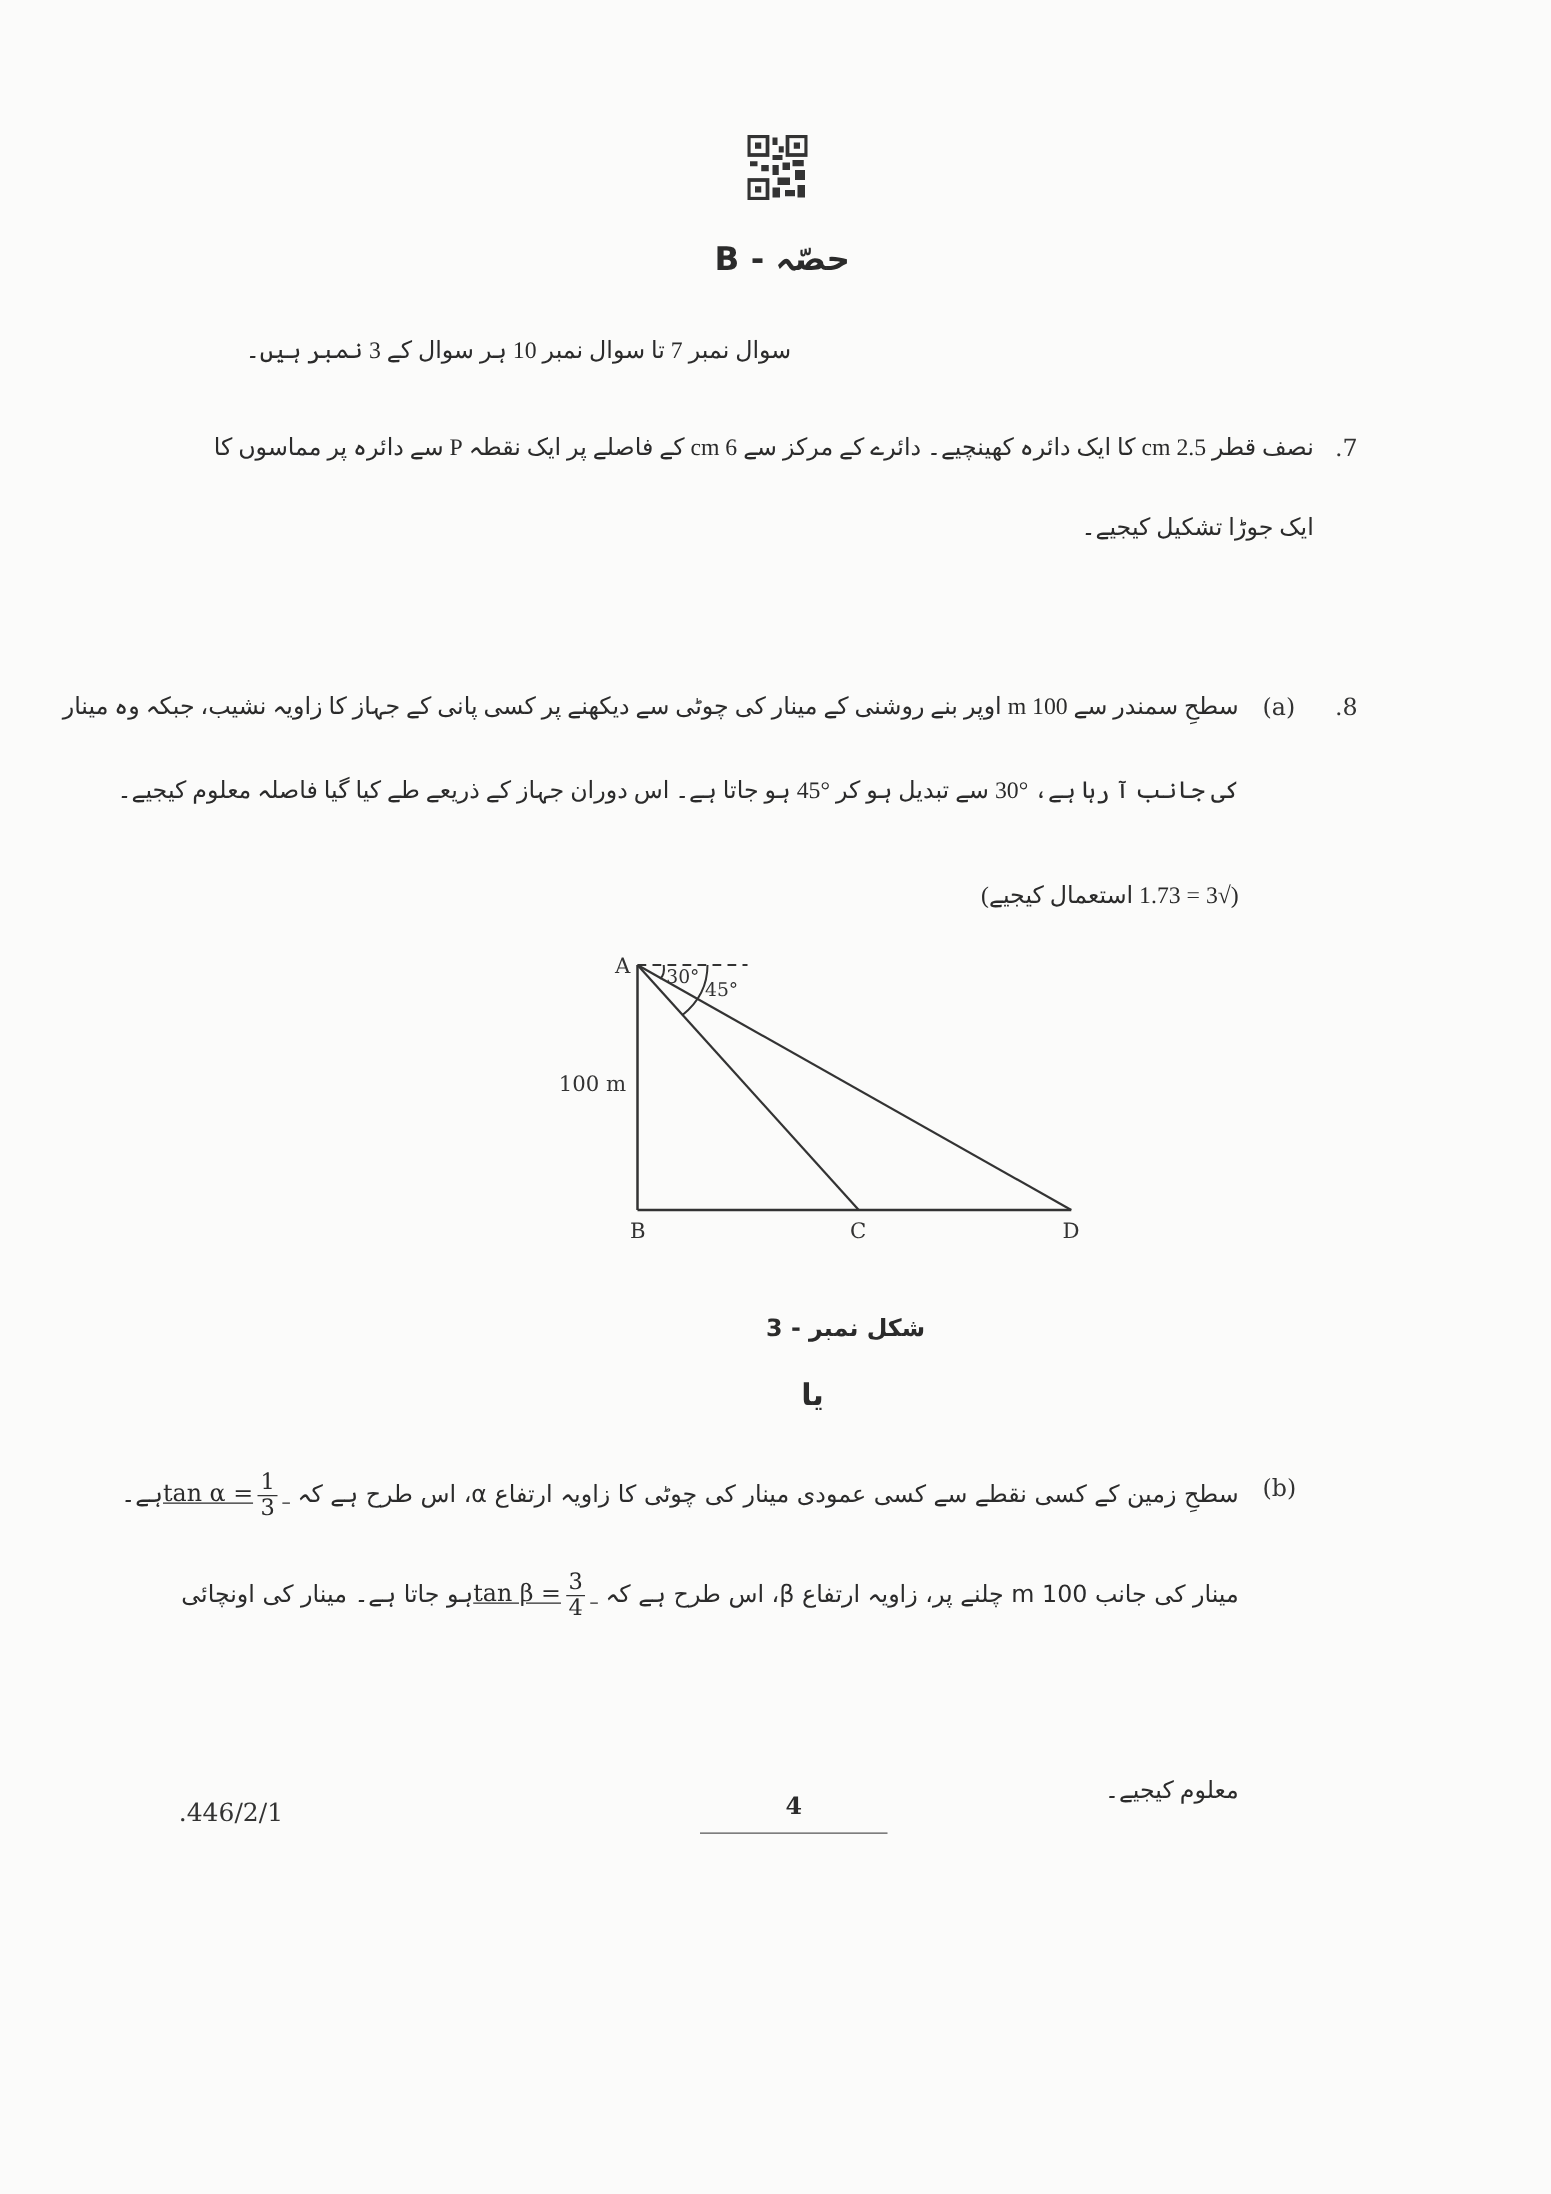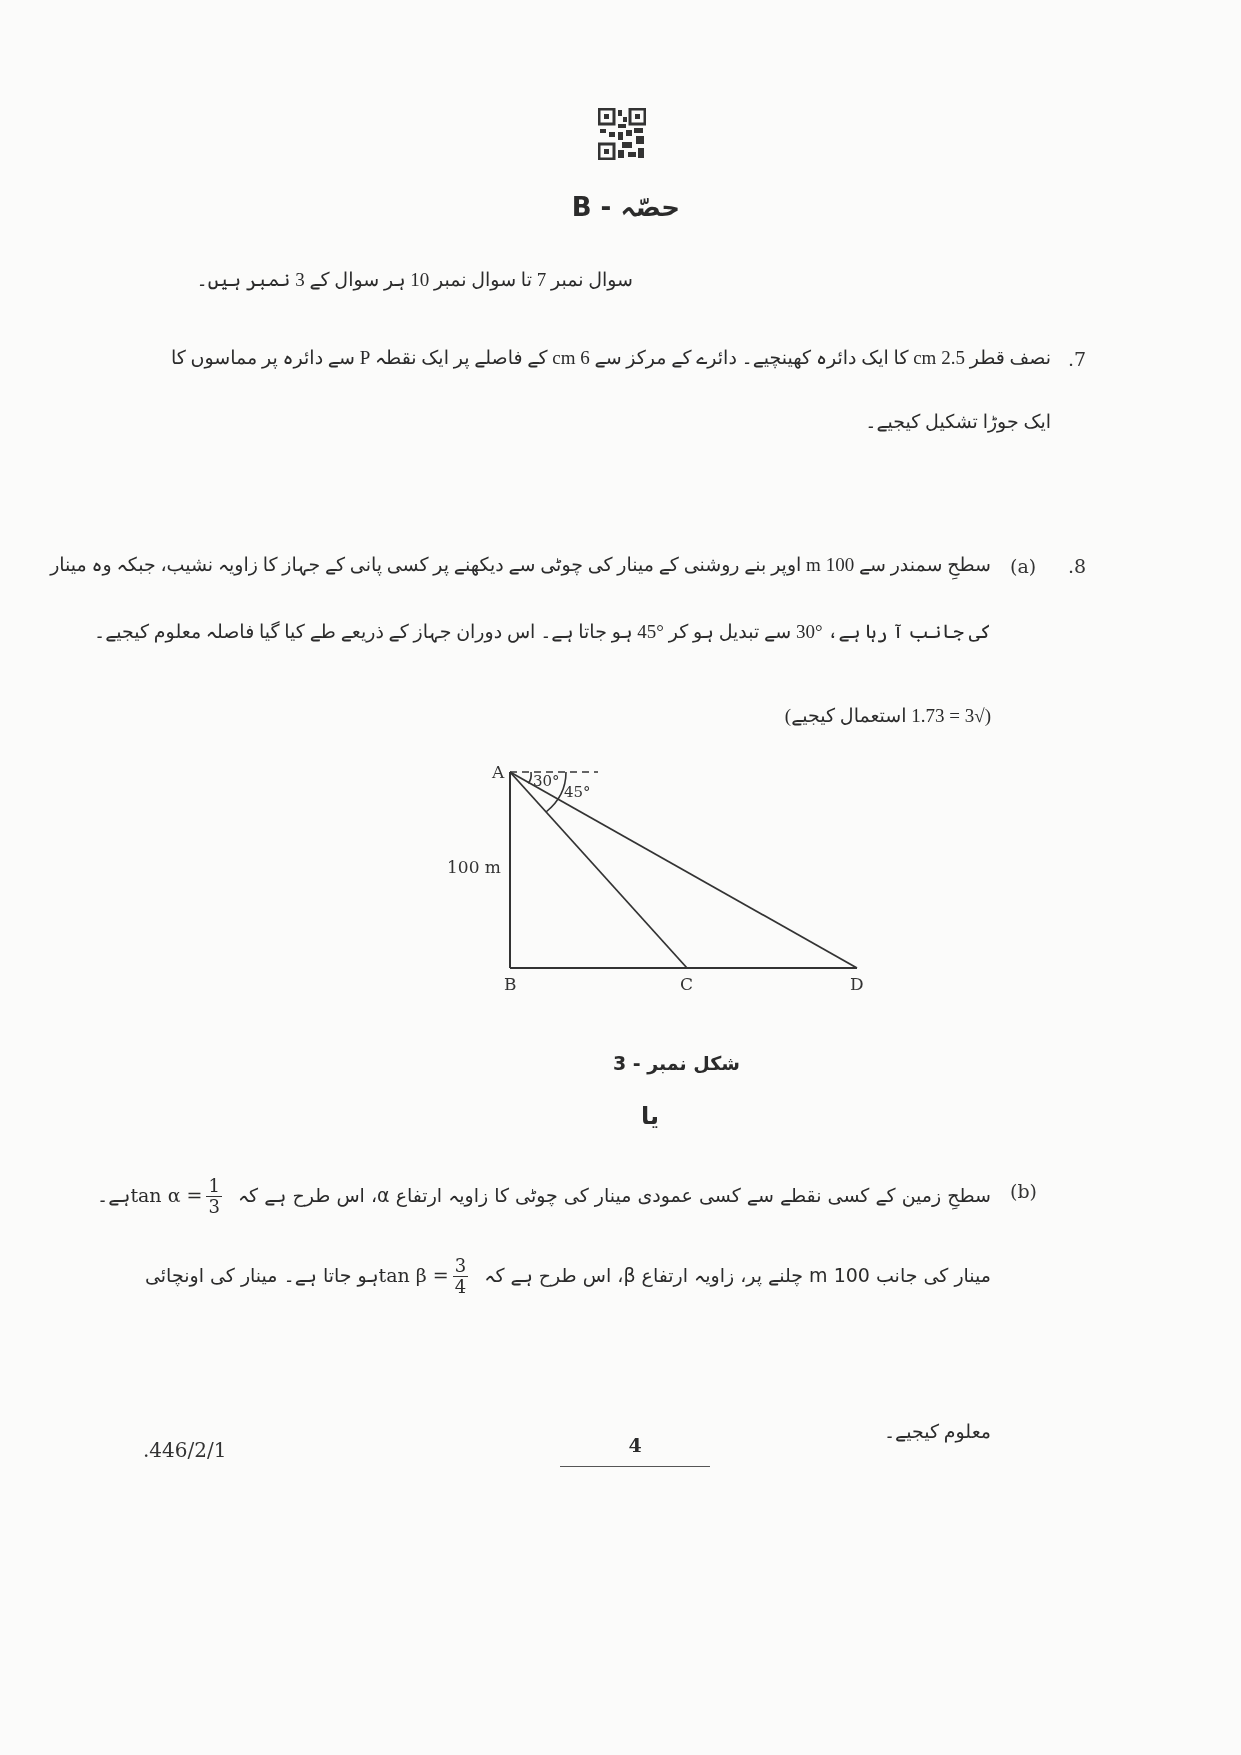--- a/index.html
+++ b/index.html
@@ -13,21 +13,21 @@
     }
     .abs { position: absolute; }
     .urdu {
       font-family: "DejaVu Sans", sans-serif;
       direction: rtl;
       unicode-bidi: plaintext;
       font-size: 19px;
       color: #2b2b2b;
       white-space: nowrap;
     }
-    .latin { font-family: "DejaVu Serif", serif; direction: ltr; unicode-bidi: isolate; }
+    .latin { font-family: "DejaVu Serif", serif; direction: ltr; unicode-bidi: isolate; text-decoration: underline; }
     .num { font-family: "DejaVu Serif", serif; font-size: 19px; color: #333; }
     .bold { font-weight: bold; }
     .qr { left: 598px; top: 108px; width: 48px; height: 52px; }
     .section { left: 560px; top: 192px; width: 120px; text-align: right; font-size: 26px; font-weight: bold; }
     .line-right { right: 190px; text-align: right; font-family: Liberation Serif, serif; }
     .frac { display: inline-block; vertical-align: middle; text-align: center; font-family: "DejaVu Serif", serif; font-size: 18px; line-height: 20px; margin: 0 4px; }
     .frac .n { display: block; border-bottom: 1.5px solid #333; padding: 0 2px; }
     .frac .d { display: block; }
     .footer-code { left: 143px; top: 1438px; font-size: 20px; font-weight: normal; color: #333; }
     .page-num { left: 560px; top: 1434px; width: 150px; text-align: center; font-size: 19px; font-weight: bold; }

